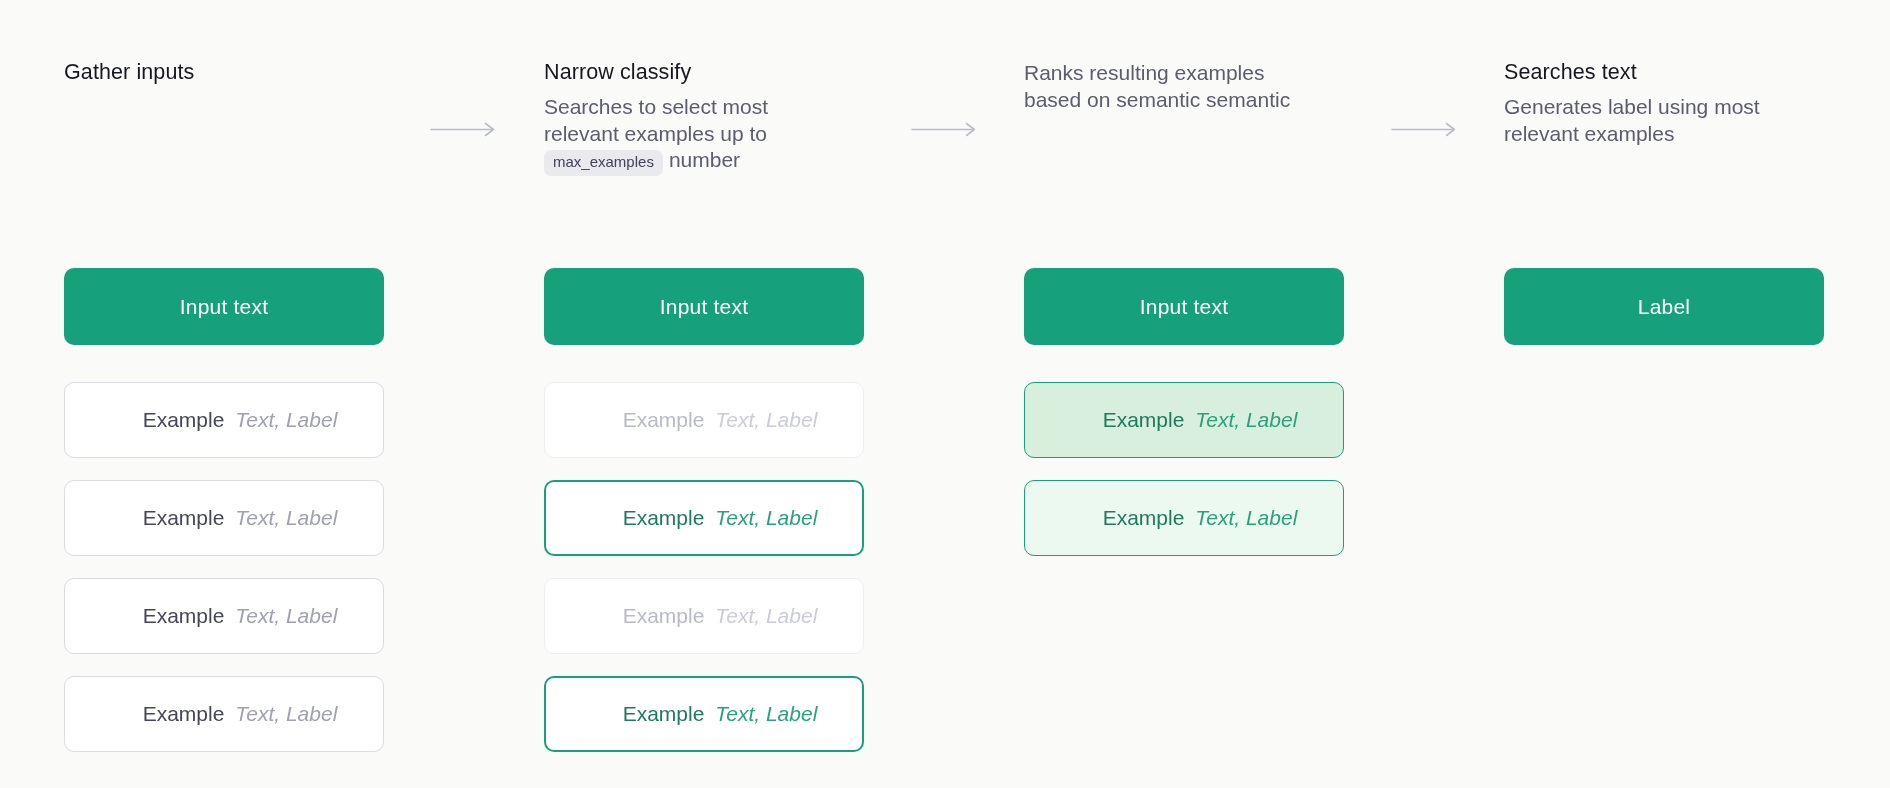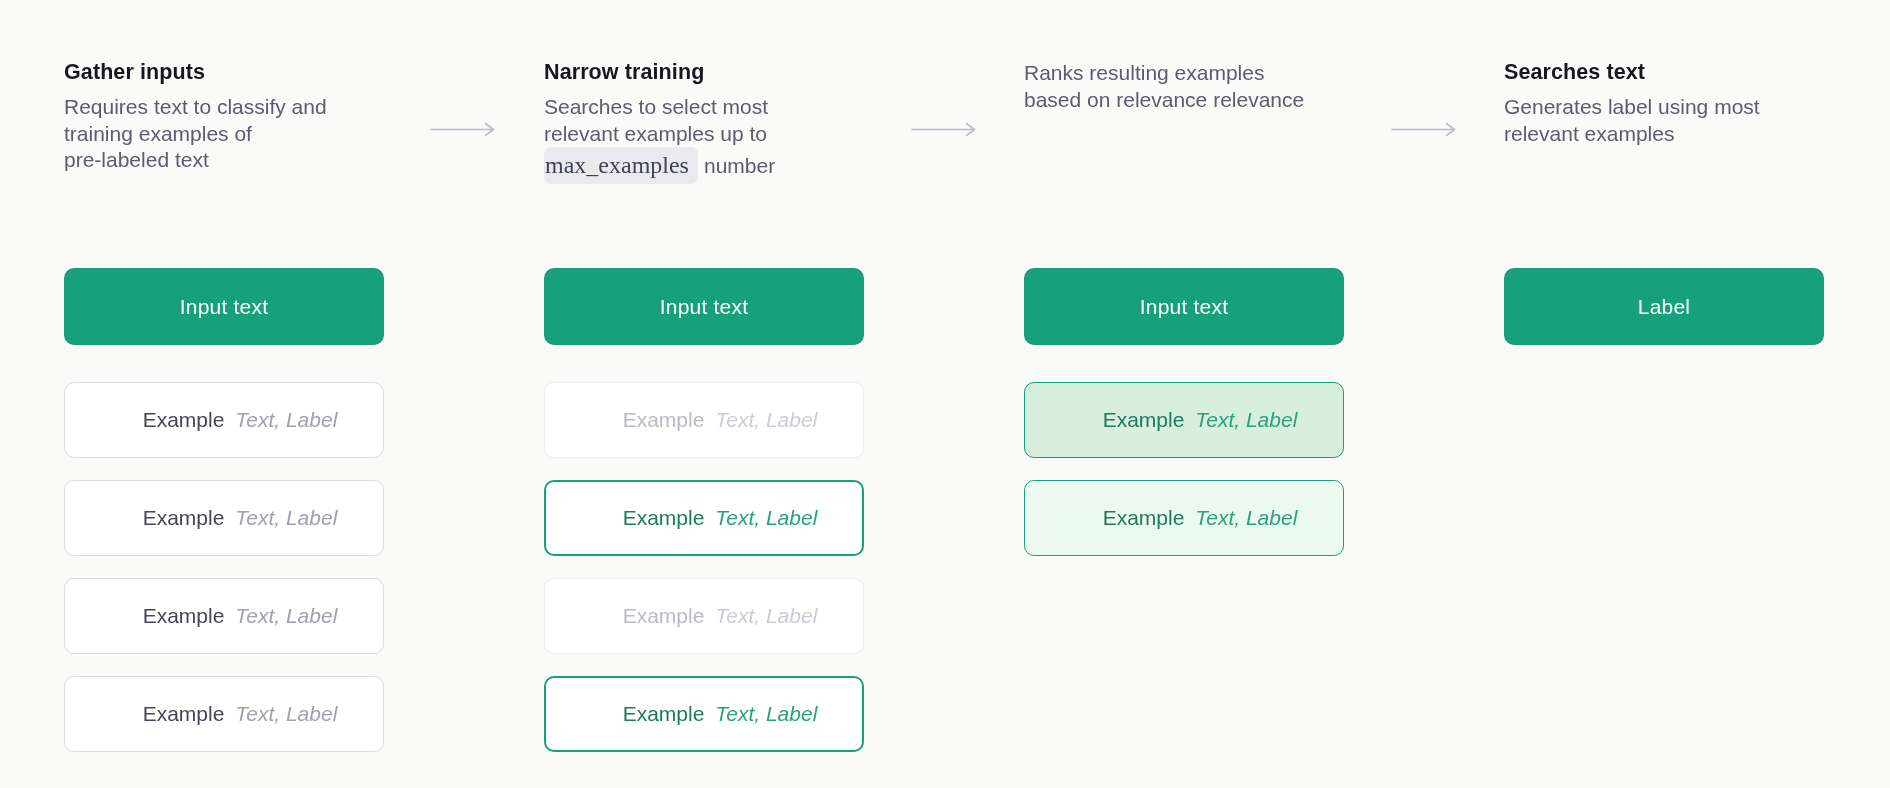--- a/index.html
+++ b/index.html
@@ -21,39 +21,39 @@
     left: 64px;
     top: 60px;
     display: flex;
     gap: 160px;
   }
   .step { width: 320px; }
   .step-head { height: 184px; }
   .step-title {
     margin: 0 0 9px 0;
     font-size: 21.5px;
-    font-weight: 700;
+    font-weight: 400;
     color: #17181f;
     letter-spacing: 0.1px;
   }
   .step-desc {
     margin: 0;
     font-size: 21px;
     line-height: 26.5px;
     color: #5b5c6e;
     white-space: pre-line;
     width: 356px;
   }
   .code-chip {
-    font-family: Liberation Serif, serif;
-    font-size: 24px;
+    font-family: Liberation Sans, sans-serif;
+    font-size: 15px;
     background: #e9e9ee;
     color: #41425a;
     border-radius: 7px;
-    padding: 3px 9px 4px 1px;
+    padding: 3px 9px 4px 9px;
     margin-right: 6px;
     display: inline-block;
     line-height: 1.25;
     white-space: nowrap;
   }
   .node {
     height: 77px;
     border-radius: 10px;
     background: #17a07c;
     color: #ffffff;
@@ -101,23 +101,20 @@
 </head>
 <body>
 
 <div class="canvas">
 
   <div class="cols">
 
     <section class="step">
       <div class="step-head">
         <h3 class="step-title">Gather inputs</h3>
-        <p class="step-desc">Requires text to classify and
-training examples of
-pre-labeled text</p>
       </div>
       <div class="node">Input text</div>
       <div class="card">
         <span class="ex-name">Example</span>
         <span class="ex-val">Text, Label</span>
       </div>
       <div class="card">
         <span class="ex-name">Example</span>
         <span class="ex-val">Text, Label</span>
       </div>
@@ -126,21 +123,21 @@
         <span class="ex-val">Text, Label</span>
       </div>
       <div class="card">
         <span class="ex-name">Example</span>
         <span class="ex-val">Text, Label</span>
       </div>
     </section>
 
     <section class="step">
       <div class="step-head">
-        <h3 class="step-title">Narrow training</h3>
+        <h3 class="step-title">Narrow classify</h3>
         <p class="step-desc"><span>Searches to select most
 relevant examples up to
 </span><span class="code-chip">max_examples</span><span>number</span></p>
       </div>
       <div class="node">Input text</div>
       <div class="card faded">
         <span class="ex-name">Example</span>
         <span class="ex-val">Text, Label</span>
       </div>
       <div class="card selected">
@@ -153,21 +150,21 @@
       </div>
       <div class="card selected">
         <span class="ex-name">Example</span>
         <span class="ex-val">Text, Label</span>
       </div>
     </section>
 
     <section class="step">
       <div class="step-head">
         <p class="step-desc">Ranks resulting examples
-based on relevance relevance</p>
+based on semantic semantic</p>
       </div>
       <div class="node">Input text</div>
       <div class="card fill-strong">
         <span class="ex-name">Example</span>
         <span class="ex-val">Text, Label</span>
       </div>
       <div class="card fill-light">
         <span class="ex-name">Example</span>
         <span class="ex-val">Text, Label</span>
       </div>

